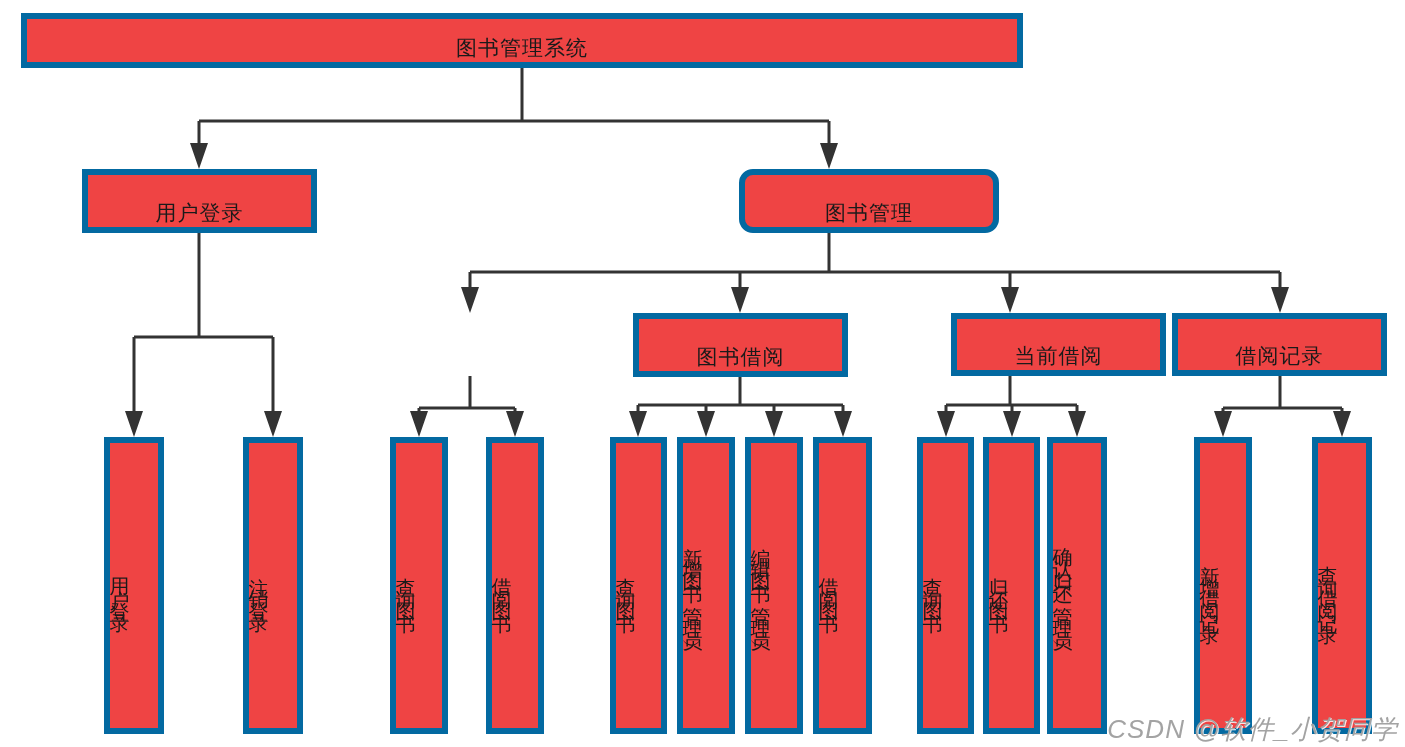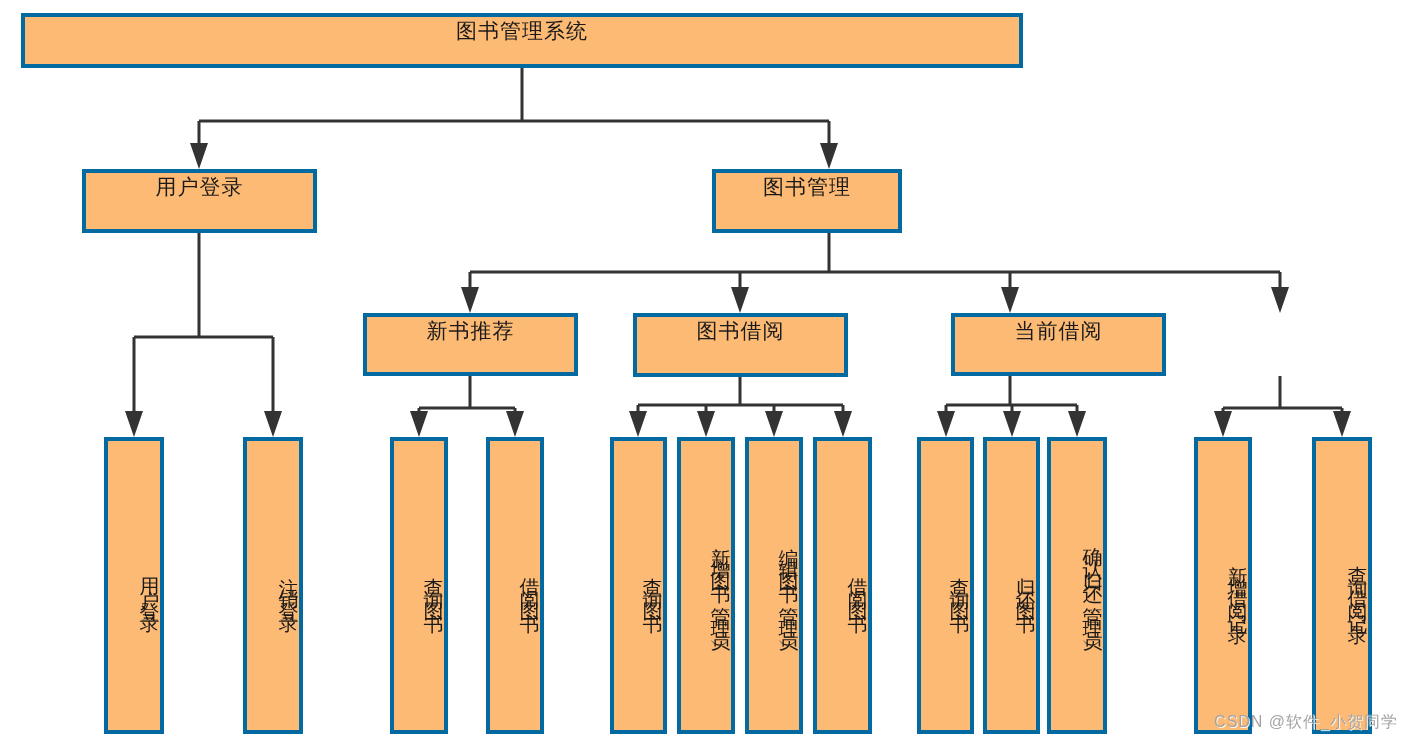--- a/index.html
+++ b/index.html
@@ -14,46 +14,47 @@
   #connectors {
     position: absolute;
     left: 0; top: 0;
     width: 1405px; height: 747px;
     pointer-events: none;
   }
   .line { fill: none; stroke: #333333; stroke-width: 3; }
   .arrow { fill: #333333; stroke: none; }
   .node {
     position: absolute;
-    background: #fdba74;
-    border: 4px solid #0369a1;
+    background: #ef4444;
+    border: 6px solid #0369a1;
     box-sizing: border-box;
     display: flex;
-    align-items: flex-start;
+    align-items: flex-end;
     justify-content: center;
     color: #1a1a1a;
   }
   .h-node { font-size: 21px; letter-spacing: 1px; }
   .v-node {
     writing-mode: vertical-rl;
     text-orientation: mixed;
     font-size: 20px;
     letter-spacing: 12px;
     line-height: 1;
   }
   .watermark {
     position: absolute;
     right: 7px;
     top: 712px;
-    font-size: 16px;
+    font-size: 26px;
     color: #a3a3a3;
     text-shadow: 1px 1px 0 rgba(255,255,255,0.85);
     letter-spacing: 1px;
     white-space: nowrap;
     z-index: 5;
+    font-style: italic;
   }
 </style>
 </head>
 <body>
 
 <div id="canvas">
 
   <svg id="connectors" viewBox="0 0 1405 747" xmlns="http://www.w3.org/2000/svg">
 
     <path class="line" d="M522 68 V121 M199 121 H829 M199 121 V148 M829 121 V148"></path>
@@ -78,32 +79,32 @@
     <path class="arrow" d="M1214 411 L1232 411 L1223 437 Z M1333 411 L1351 411 L1342 437 Z"></path>
   </svg>
 
   <div class="node h-node" style="left:21px; top:13px; width:1002px; height:55px;">
     <span>图书管理系统</span>
   </div>
 
   <div class="node h-node" style="left:82px; top:169px; width:235px; height:64px;">
     <span>用户登录</span>
   </div>
-  <div class="node h-node" style="left:712px; top:169px; width:190px; height:64px;">
+  <div class="node h-node" style="left:739px; top:169px; width:260px; height:64px;border-radius:14px;">
     <span>图书管理</span>
   </div>
 
-  <div class="node h-node" style="left:363px; top:313px; width:215px; height:63px;">
-    <span>新书推荐</span>
-  </div>
   <div class="node h-node" style="left:633px; top:313px; width:215px; height:64px;">
     <span>图书借阅</span>
   </div>
   <div class="node h-node" style="left:903px; top:313px; width:215px; height:63px;margin-left:48px;">
     <span>当前借阅</span>
+  </div>
+  <div class="node h-node" style="left:1172px; top:313px; width:215px; height:63px;">
+    <span>借阅记录</span>
   </div>
 
   <div class="node v-node" style="left:104px; top:437px; width:60px; height:297px;">
     <span>用户登录</span>
   </div>
   <div class="node v-node" style="left:243px; top:437px; width:60px; height:297px;">
     <span>注销登录</span>
   </div>
 
   <div class="node v-node" style="left:390px; top:437px; width:58px; height:297px;">

